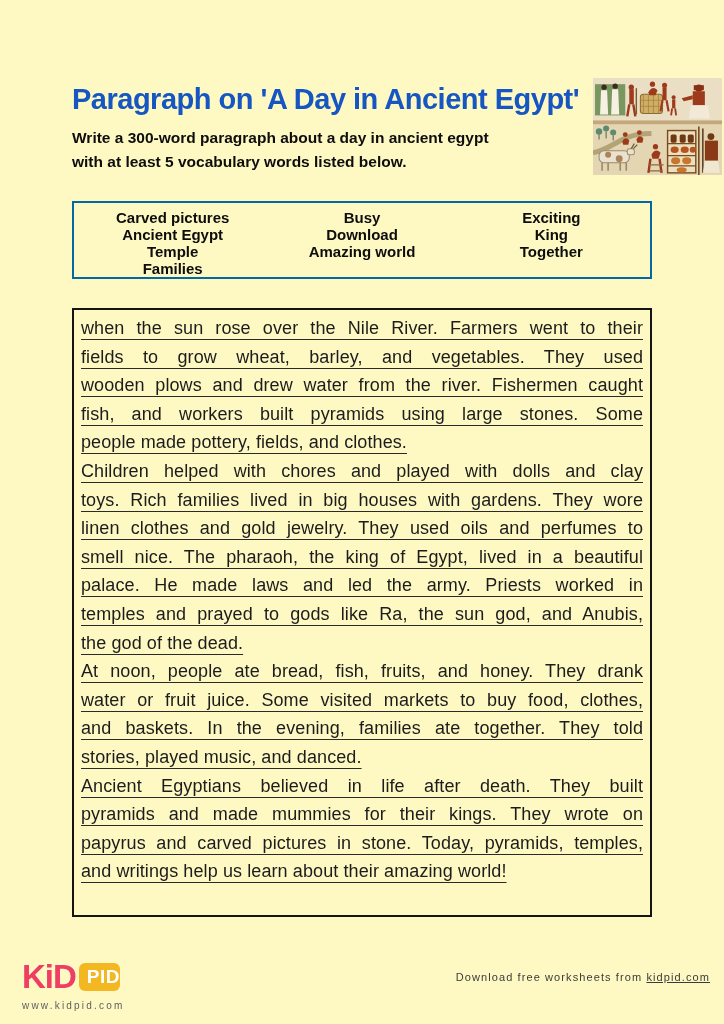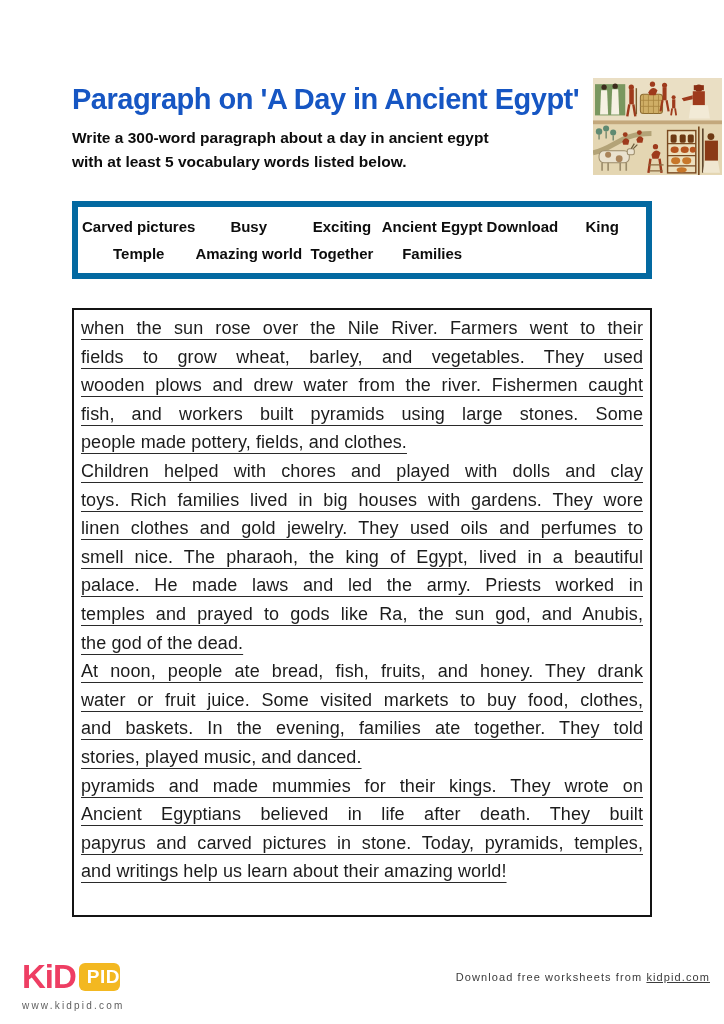--- a/index.html
+++ b/index.html
@@ -1,39 +1,39 @@
 <!DOCTYPE html>
 <html><head>
 <meta charset="utf-8">
 <style>
   * { margin:0; padding:0; box-sizing:border-box; }
   html,body { background:#888; }
   .page {
-    position:relative; width:724px; height:1024px; background:#ffffff;
+    position:relative; width:724px; height:1024px; background:#fef9c3;
     margin:0 auto; overflow:hidden;
     font-family:"Liberation Sans", sans-serif; color:#111;
   }
   
   .title {
     position:absolute; left:72px; top:83px; width:520px;
     font-size:29px; font-weight:800; letter-spacing:-0.5px;
     color:#1656c3;
   }
   .subtitle {
     position:absolute; left:72px; top:126px; width:470px;
     font-size:15.5px; font-weight:700; line-height:1.55; color:#0d0d0d;
   }
   .artwork {
     position:absolute; left:593px; top:78px; width:129px; height:97px;
   }
   
   .vocab-box {
     position:absolute; left:72px; top:201px; width:580px; height:78px;
-    border:6px solid #0369a1;
-    display:grid; grid-template-columns:repeat(6,1fr); grid-template-rows:1fr 1fr;
+    border:2px solid #0369a1;
+    display:grid; grid-template-columns:repeat(3,1fr); grid-template-rows:1fr 1fr;
     align-items:center; justify-items:center;
     padding:6px 4px;
   }
   .vocab-word { font-size:15px; font-weight:700; color:#0d0d0d; white-space:nowrap; }
   
   .essay-box {
     position:absolute; left:72px; top:308px; width:580px; height:609px;
     border:2px solid #141414; padding:4px 7px 0 7px; overflow:hidden;
   }
   .line {
@@ -178,22 +178,22 @@
         <div class="line j">toys. Rich families lived in big houses with gardens. They wore</div>
         <div class="line j">linen clothes and gold jewelry. They used oils and perfumes to</div>
         <div class="line j">smell nice. The pharaoh, the king of Egypt, lived in a beautiful</div>
         <div class="line j">palace. He made laws and led the army. Priests worked in</div>
         <div class="line j">temples and prayed to gods like Ra, the sun god, and Anubis,</div>
         <div class="line">the god of the dead.</div>
         <div class="line j">At noon, people ate bread, fish, fruits, and honey. They drank</div>
         <div class="line j">water or fruit juice. Some visited markets to buy food, clothes,</div>
         <div class="line j">and baskets. In the evening, families ate together. They told</div>
         <div class="line">stories, played music, and danced.</div>
+        <div class="line j">Ancient Egyptians believed in life after death. They built</div>
         <div class="line j">pyramids and made mummies for their kings. They wrote on</div>
-        <div class="line j">Ancient Egyptians believed in life after death. They built</div>
         <div class="line j">papyrus and carved pictures in stone. Today, pyramids, temples,</div>
         <div class="line">and writings help us learn about their amazing world!</div>
       </div>
   </div>
 
   <div class="logo">
     <div class="logo-row">
       <span class="logo-kid" style="color: rgb(238, 62, 99);">KiD</span>
       <span class="logo-pid" style="background: rgb(243, 184, 33);">PID</span>
     </div>

